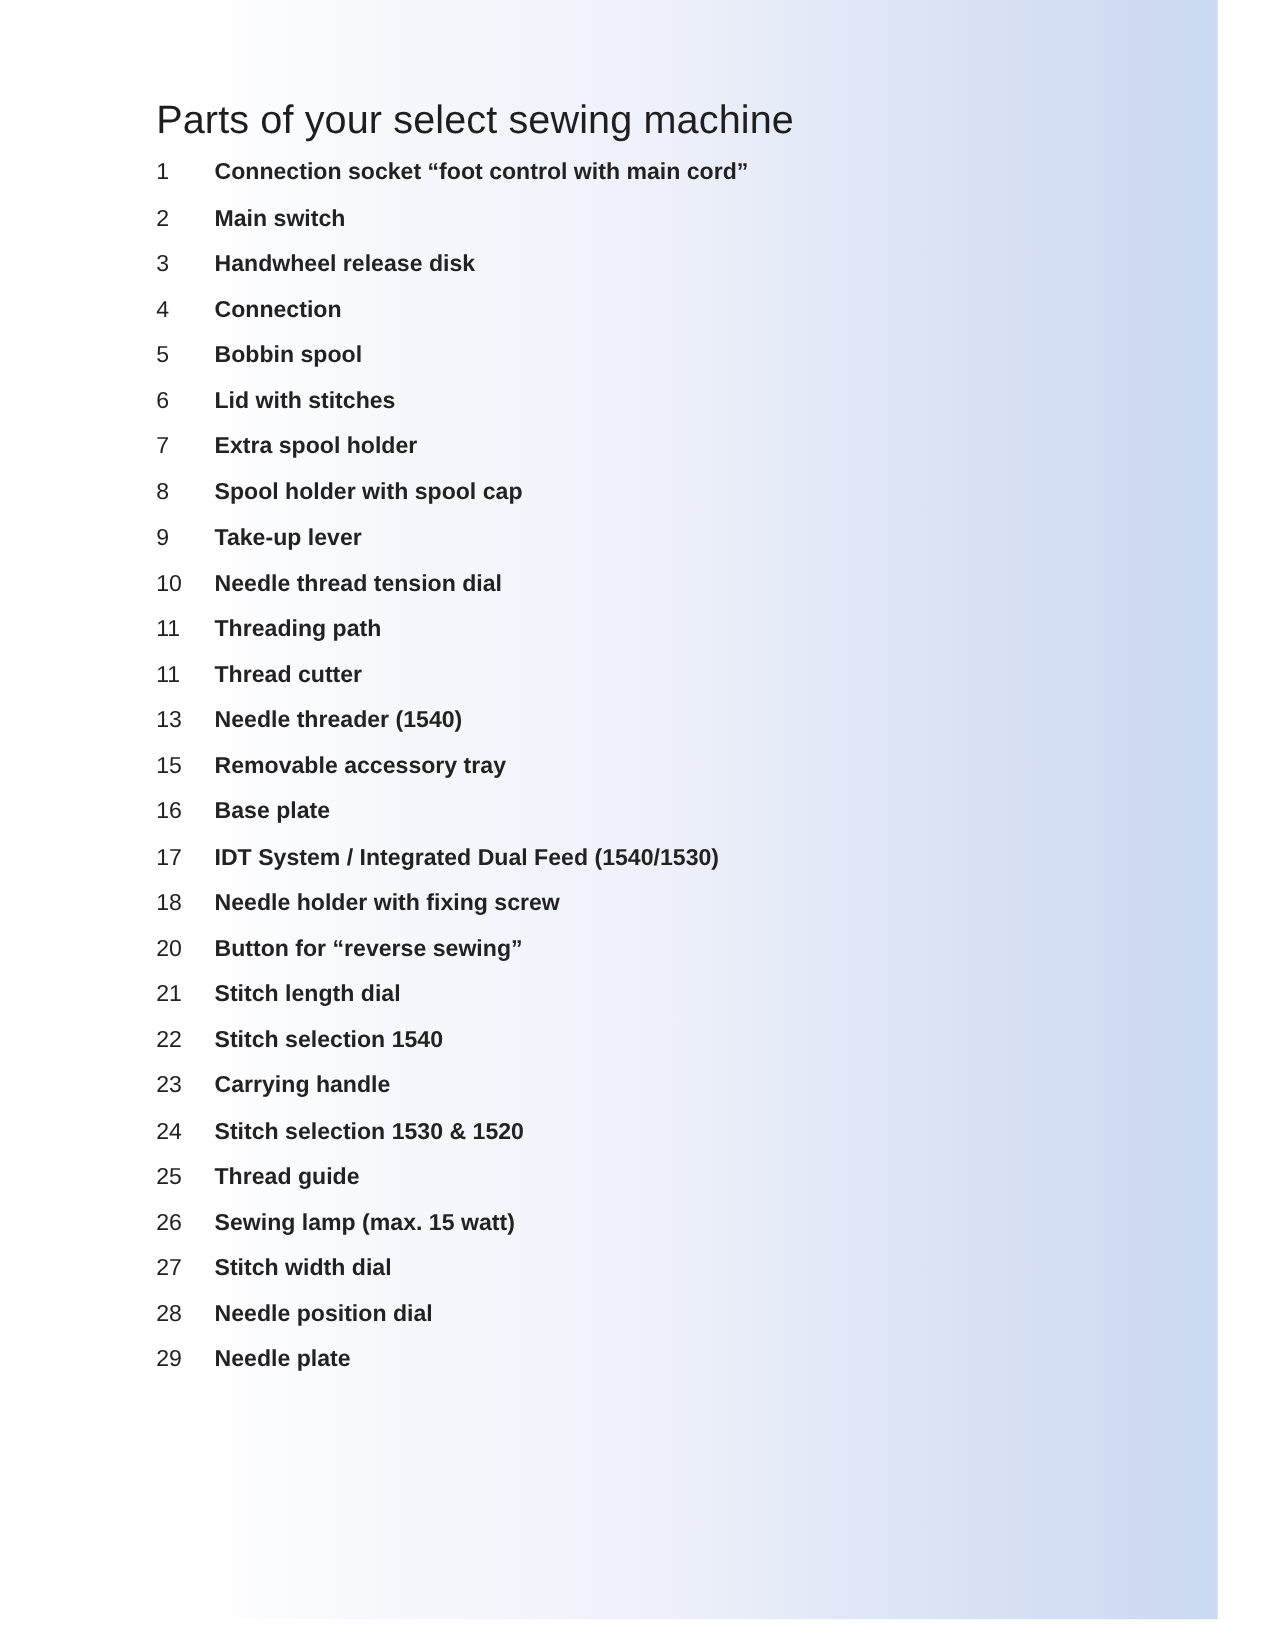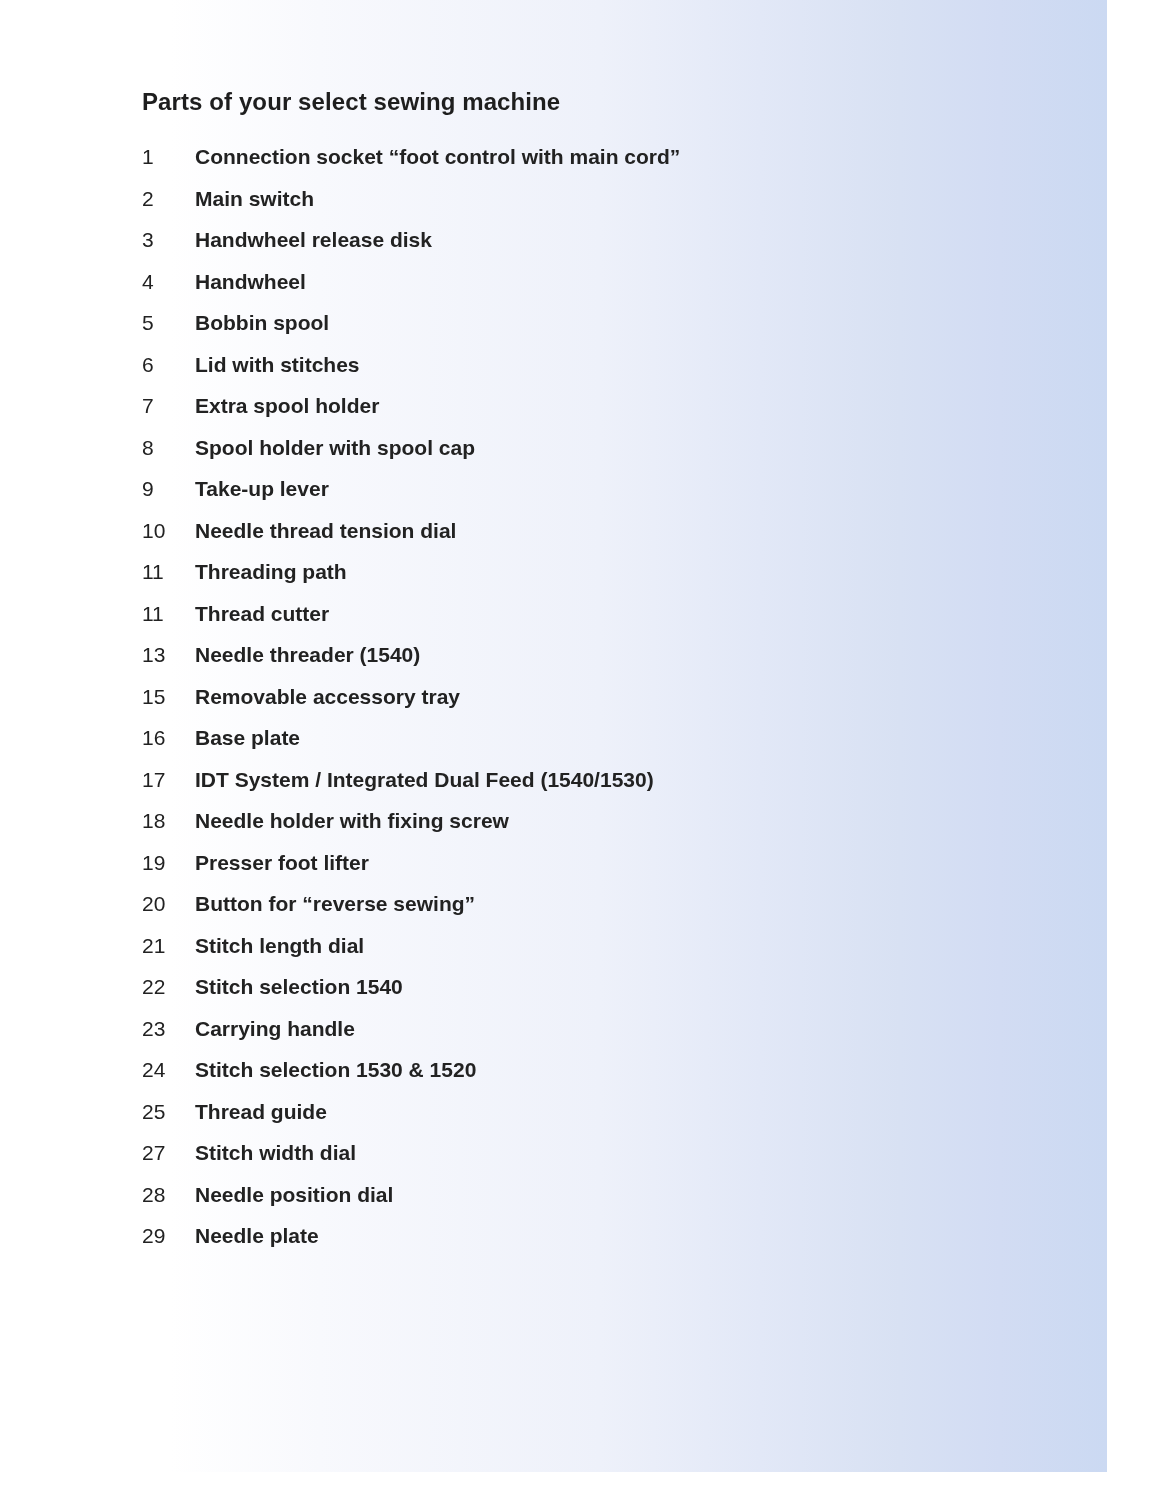--- a/index.html
+++ b/index.html
@@ -36,22 +36,22 @@
       left: 0;
       top: 0;
       width: 1159px;
       height: 1500px;
     }
     .page-title {
       position: absolute;
       left: 142px;
       top: 88px;
       margin: 0;
-      font-size: 24px;
-      font-weight: bold;
+      font-size: 36px;
+      font-weight: normal;
       letter-spacing: 0.1px;
       color: #1e1e1e;
     }
     .parts-list {
       position: absolute;
       left: 142px;
       top: 145px;
       margin: 0;
       padding: 0;
       list-style: none;
@@ -88,21 +88,21 @@
     <li class="part-item">
         <span class="part-number">2</span>
         <span class="part-label">Main switch</span>
       </li>
     <li class="part-item">
         <span class="part-number">3</span>
         <span class="part-label">Handwheel release disk</span>
       </li>
     <li class="part-item">
         <span class="part-number">4</span>
-        <span class="part-label">Handwheel</span>
+        <span class="part-label">Connection</span>
       </li>
     <li class="part-item">
         <span class="part-number">5</span>
         <span class="part-label">Bobbin spool</span>
       </li>
     <li class="part-item">
         <span class="part-number">6</span>
         <span class="part-label">Lid with stitches</span>
       </li>
     <li class="part-item">
@@ -143,24 +143,20 @@
       </li>
     <li class="part-item">
         <span class="part-number">17</span>
         <span class="part-label">IDT System / Integrated Dual Feed (1540/1530)</span>
       </li>
     <li class="part-item">
         <span class="part-number">18</span>
         <span class="part-label">Needle holder with fixing screw</span>
       </li>
     <li class="part-item">
-        <span class="part-number">19</span>
-        <span class="part-label">Presser foot lifter</span>
-      </li>
-    <li class="part-item">
         <span class="part-number">20</span>
         <span class="part-label">Button for “reverse sewing”</span>
       </li>
     <li class="part-item">
         <span class="part-number">21</span>
         <span class="part-label">Stitch length dial</span>
       </li>
     <li class="part-item">
         <span class="part-number">22</span>
         <span class="part-label">Stitch selection 1540</span>
@@ -171,20 +167,24 @@
       </li>
     <li class="part-item">
         <span class="part-number">24</span>
         <span class="part-label">Stitch selection 1530 &amp; 1520</span>
       </li>
     <li class="part-item">
         <span class="part-number">25</span>
         <span class="part-label">Thread guide</span>
       </li>
     <li class="part-item">
+        <span class="part-number">26</span>
+        <span class="part-label">Sewing lamp (max. 15 watt)</span>
+      </li>
+    <li class="part-item">
         <span class="part-number">27</span>
         <span class="part-label">Stitch width dial</span>
       </li>
     <li class="part-item">
         <span class="part-number">28</span>
         <span class="part-label">Needle position dial</span>
       </li>
     <li class="part-item">
         <span class="part-number">29</span>
         <span class="part-label">Needle plate</span>

